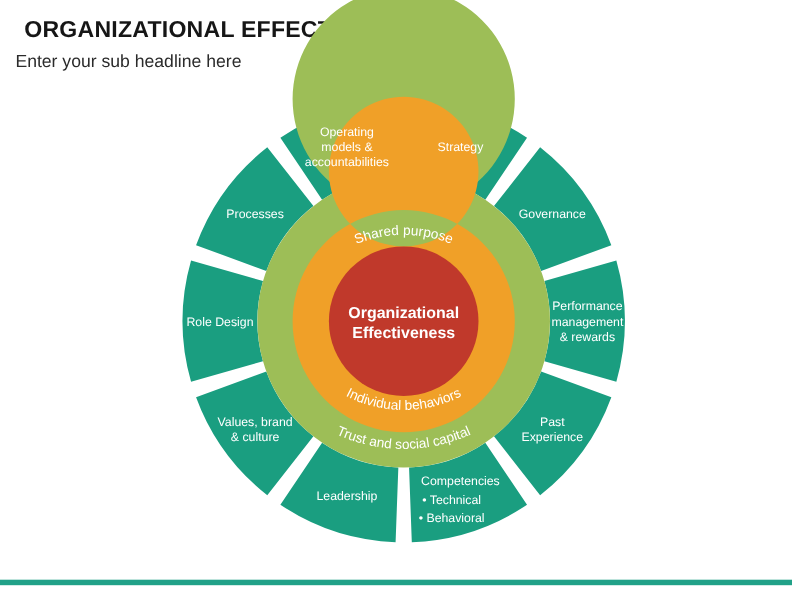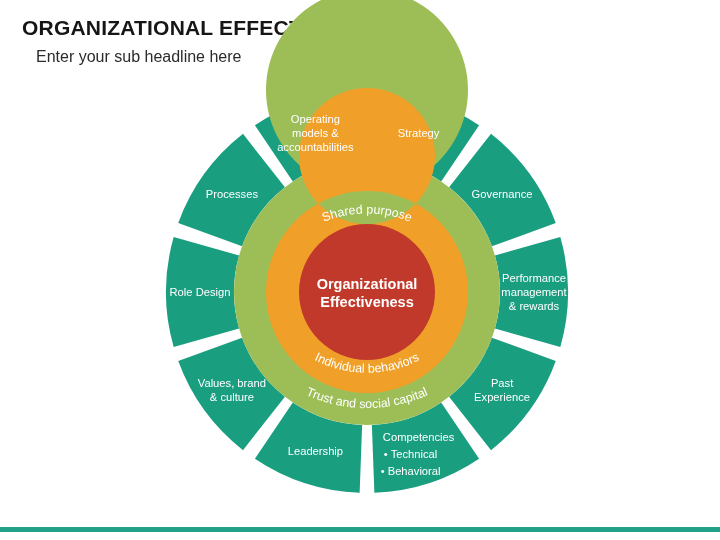--- a/index.html
+++ b/index.html
@@ -25,21 +25,21 @@
     left: 22px;
     top: 16px;
     font-size: 21px;
     font-weight: bold;
     color: #161616;
     letter-spacing: 0.2px;
     white-space: nowrap;
   }
   .subheadline {
     position: absolute;
-    left: 36px;
+    left: 14px;
     top: 48px;
     font-size: 16px;
     font-weight: normal;
     color: #2b2b2b;
     white-space: nowrap;
   }
   .bottom-bar {
     position: absolute;
     left: 0;
     bottom: 8px;

